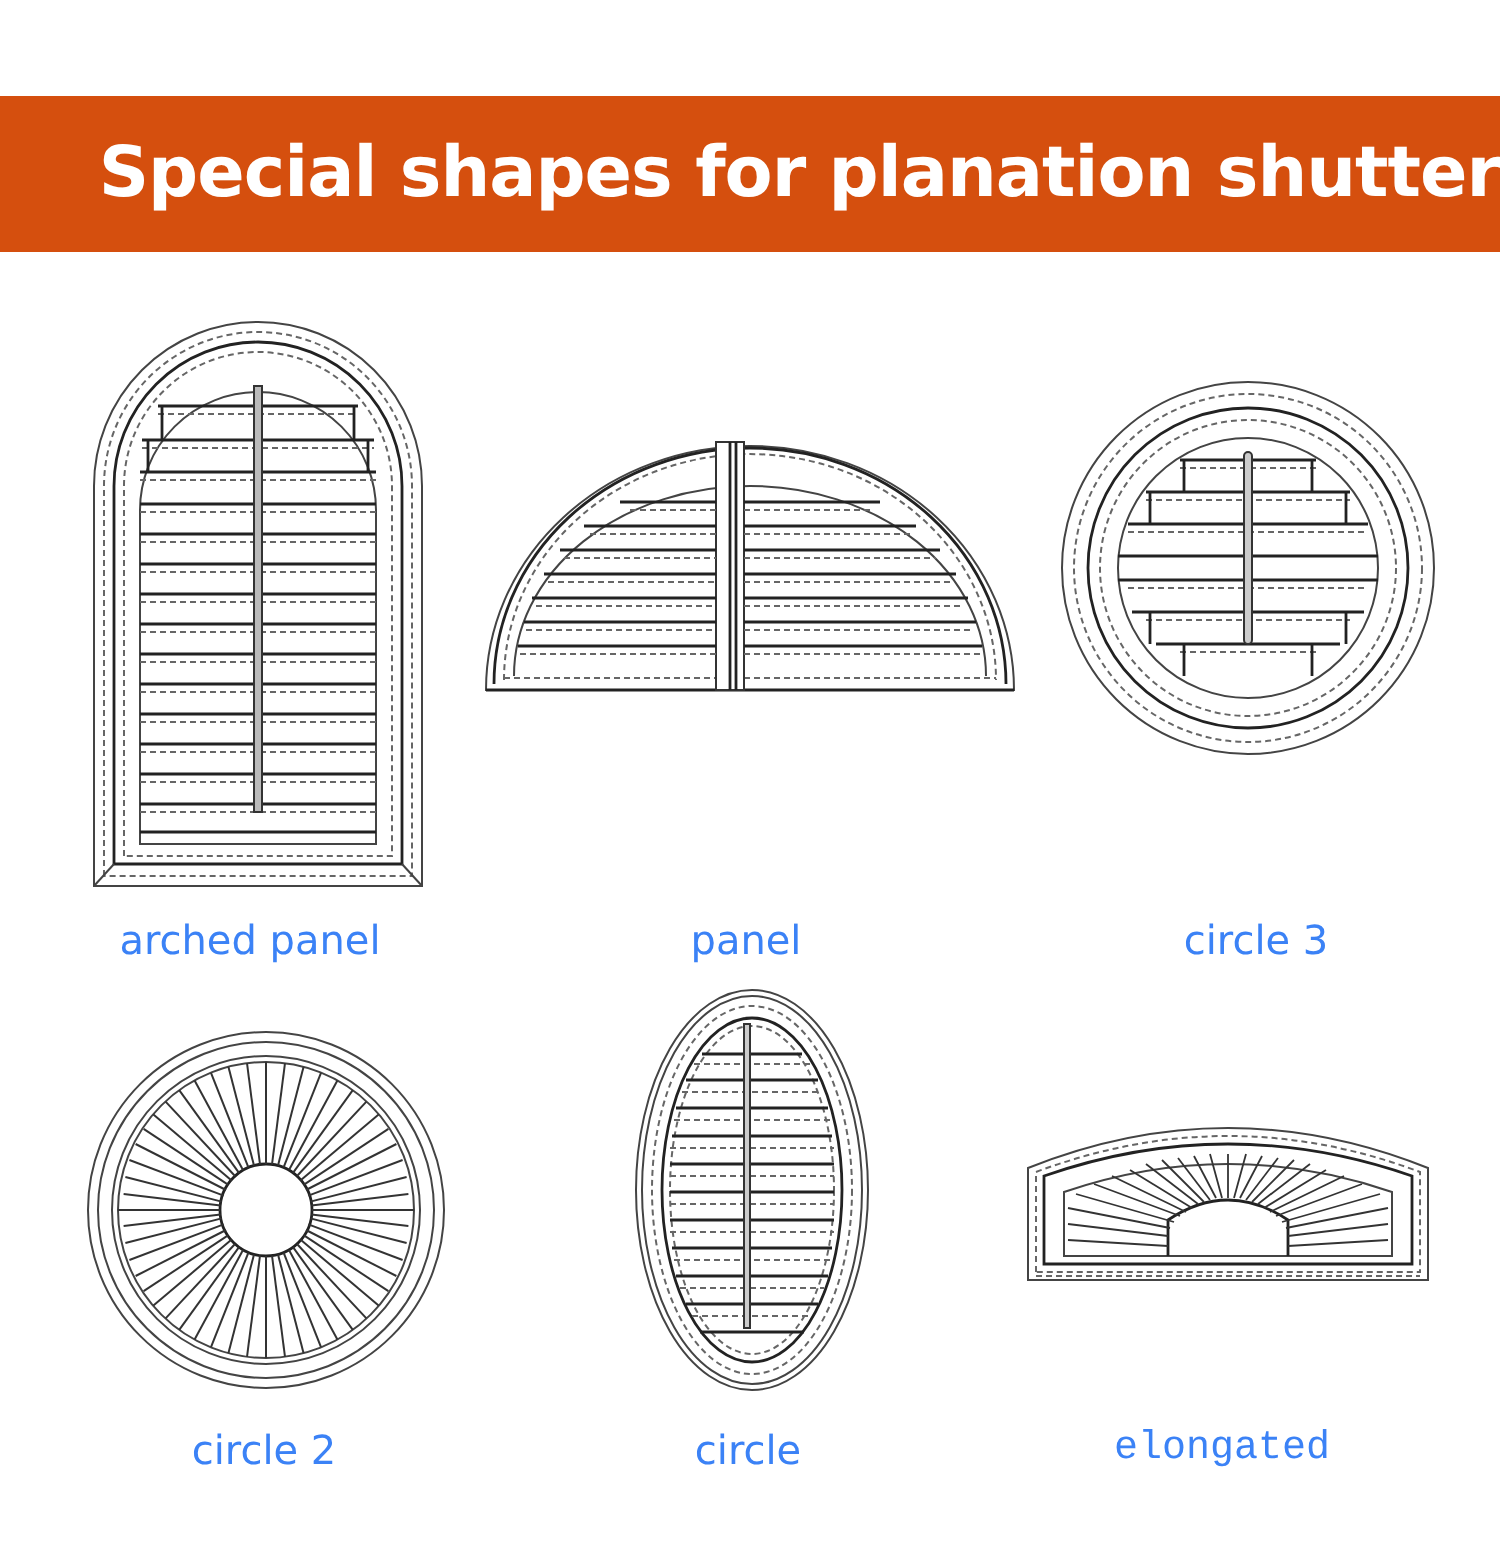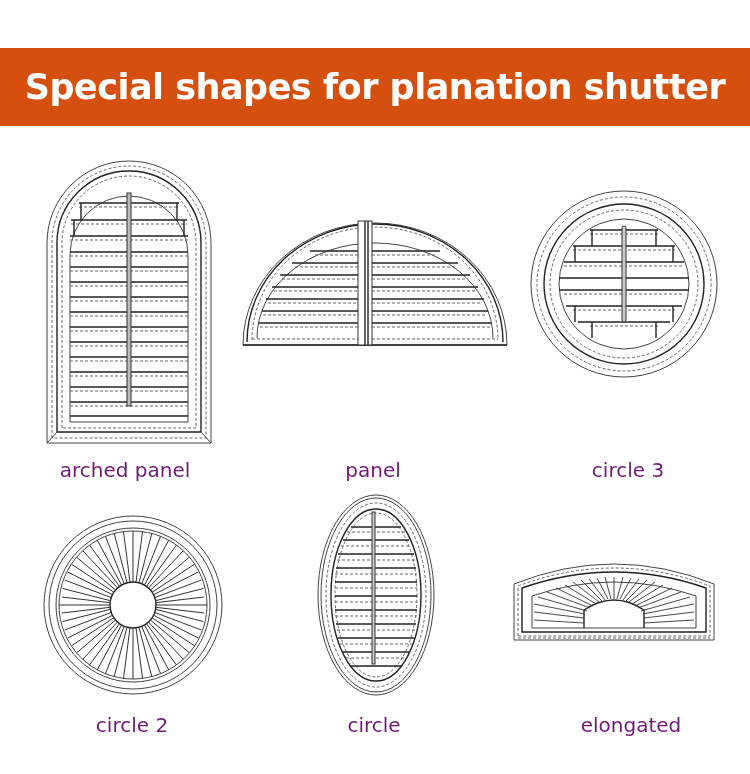--- a/index.html
+++ b/index.html
@@ -1,20 +1,20 @@
 <!DOCTYPE html>
 <html><head>
 <meta charset="utf-8">
 <style>
   html, body { margin:0; padding:0; background:#ffffff; }
   body { width:750px; height:774px; position:relative; overflow:hidden; font-family:"DejaVu Sans", sans-serif; }
-  .banner { position:absolute; left:0; top:48px; width:750px; height:78px; background:#d54f0e; display:flex; align-items:center; justify-content:center; }
+  .banner { position:absolute; left:0; top:48px; width:750px; height:78px; background:#d54f0e; display:flex; align-items:center; justify-content:flex-end; }
   .banner-title { color:#ffffff; font-family:"DejaVu Sans", sans-serif; font-weight:bold; font-size:35px; letter-spacing:-0.5px; }
   .shape { position:absolute; }
-  .label { position:absolute; font-family:"DejaVu Sans", sans-serif; font-size:20px; color:#701a75; text-align:center; width:200px; }
+  .label { position:absolute; font-family:"DejaVu Sans", sans-serif; font-size:20px; color:#3b82f6; text-align:center; width:200px; }
   svg { display:block; }
   svg .o { fill:none; stroke:#444; stroke-width:1; }
   svg .d { fill:none; stroke:#666; stroke-width:1; stroke-dasharray:3 2; }
   svg .s { fill:none; stroke:#222; stroke-width:1.4; }
 </style>
 </head>
 <body>
 
 <div class="banner">
   <span class="banner-title">Special shapes for planation shutter</span>
@@ -279,13 +279,13 @@
         <line x1="151" y1="31" x2="120" y2="50"></line>
     <line x1="160" y1="34" x2="123" y2="52"></line>
         <line x1="169" y1="38" x2="126" y2="54"></line>
     <line x1="178" y1="43" x2="129" y2="57"></line>
         <line x1="182" y1="50" x2="131" y2="60"></line>
     <line x1="182" y1="58" x2="132" y2="64"></line>
         <line x1="182" y1="66" x2="132" y2="69"></line>
   </g>
 </svg>
 </div>
-<div class="label" style="left:531px;top:713px;">elongated</div>
+<div class="label" style="left:511px;top:713px;font-family:Liberation Mono, monospace;">elongated</div>
 
 </body></html>

